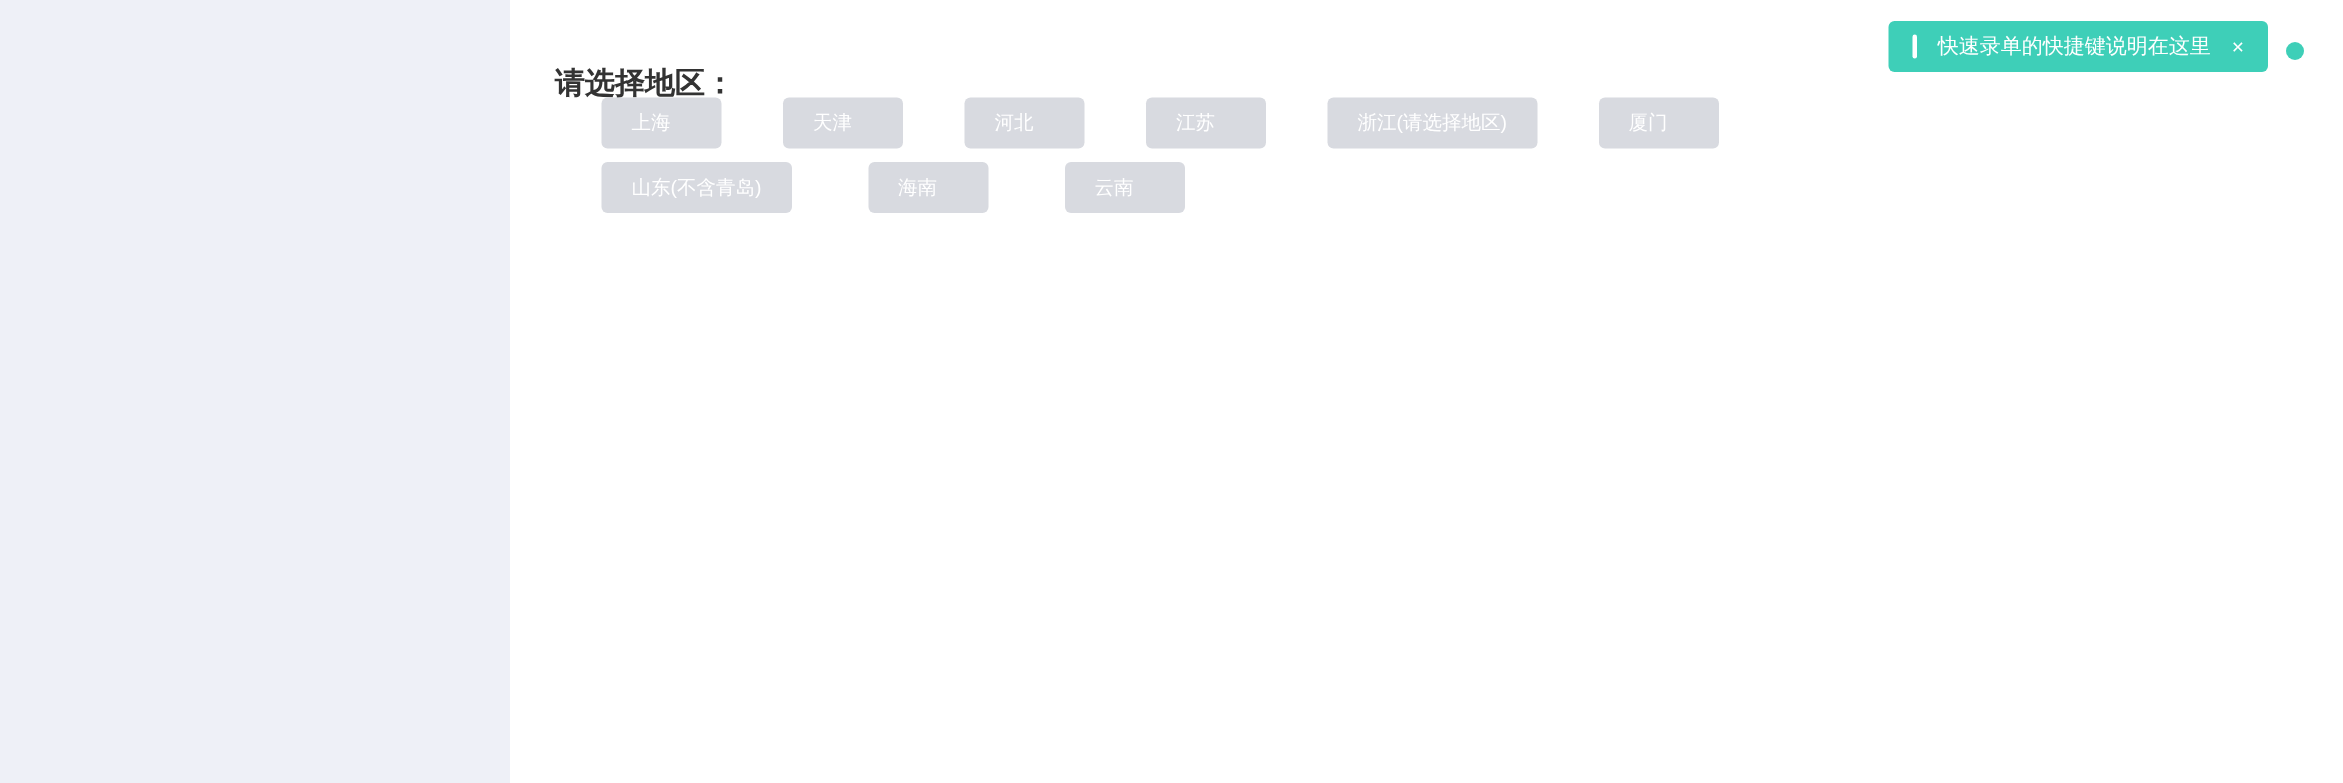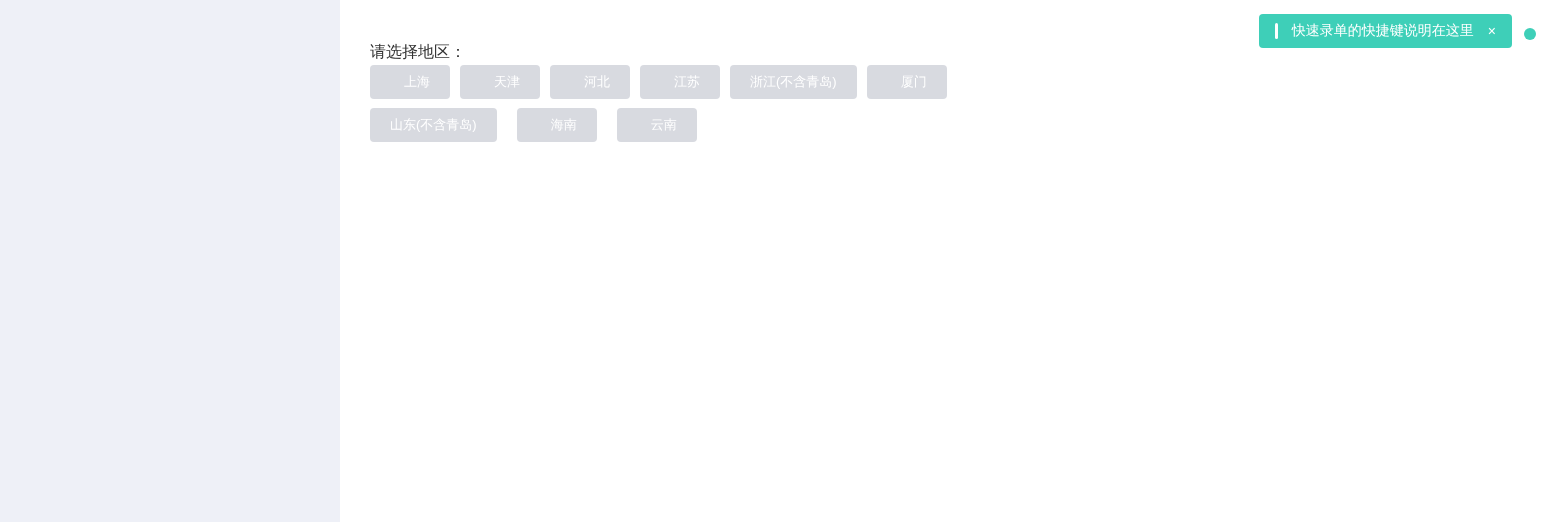--- a/index.html
+++ b/index.html
@@ -74,23 +74,23 @@
       height: 12px;
       background: #3ecfb8;
       border-radius: 50%;
       z-index: 10;
     }
 
     .region-label {
       position: absolute;
       top: 42px;
       left: 30px;
-      font-size: 16px;
+      font-size: 20px;
       color: #333;
-      font-weight: 400;
+      font-weight: 700;
     }
 
     .region-buttons {
       position: absolute;
       top: 65px;
       left: 30px;
       display: flex;
       flex-wrap: wrap;
       gap: 10px;
       width: 1100px;
@@ -98,22 +98,23 @@
 
     .region-btn {
       background: #d8dae0;
       border: none;
       border-radius: 4px;
       color: #fff;
       font-size: 13px;
       padding: 8px 20px;
       cursor: pointer;
       min-width: 80px;
-      text-align: right;
+      text-align: left;
       font-family: 'Microsoft YaHei', '微软雅黑', Arial, sans-serif;
+      margin-left: 31px;
     }
 
     .row2 {
       position: absolute;
       top: 108px;
       left: 30px;
       display: flex;
       gap: 20px;
     }
   </style>
@@ -132,21 +133,21 @@
 
   <div class="tooltip-dot"></div>
 
   <div class="region-label">请选择地区：</div>
 
   <div class="region-buttons">
     <button class="region-btn">上海</button>
     <button class="region-btn">天津</button>
     <button class="region-btn">河北</button>
     <button class="region-btn">江苏</button>
-    <button class="region-btn">浙江(不含青岛)</button>
+    <button class="region-btn">浙江(请选择地区)</button>
     <button class="region-btn">厦门</button>
   </div>
 
   <div class="row2">
     <button class="region-btn">山东(不含青岛)</button>
     <button class="region-btn">海南</button>
     <button class="region-btn">云南</button>
   </div>
 
 </div>

